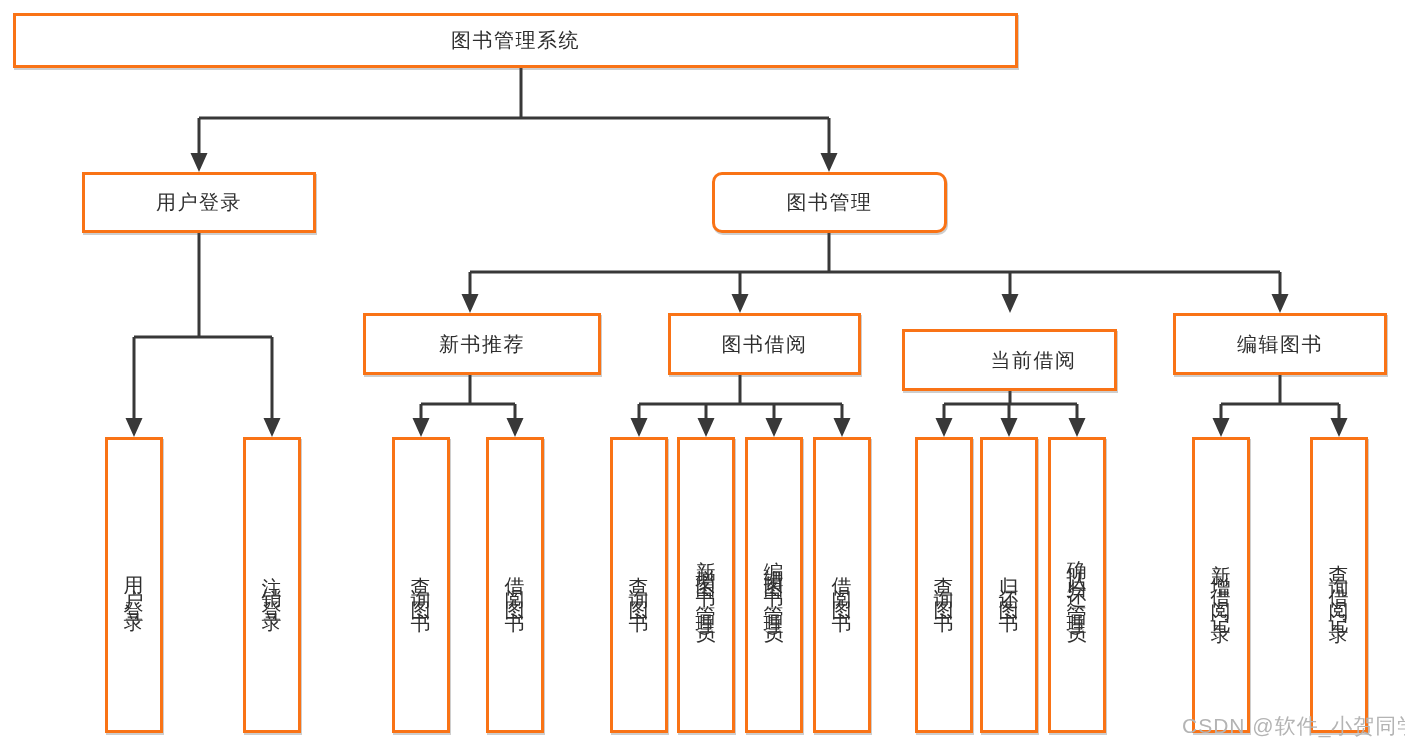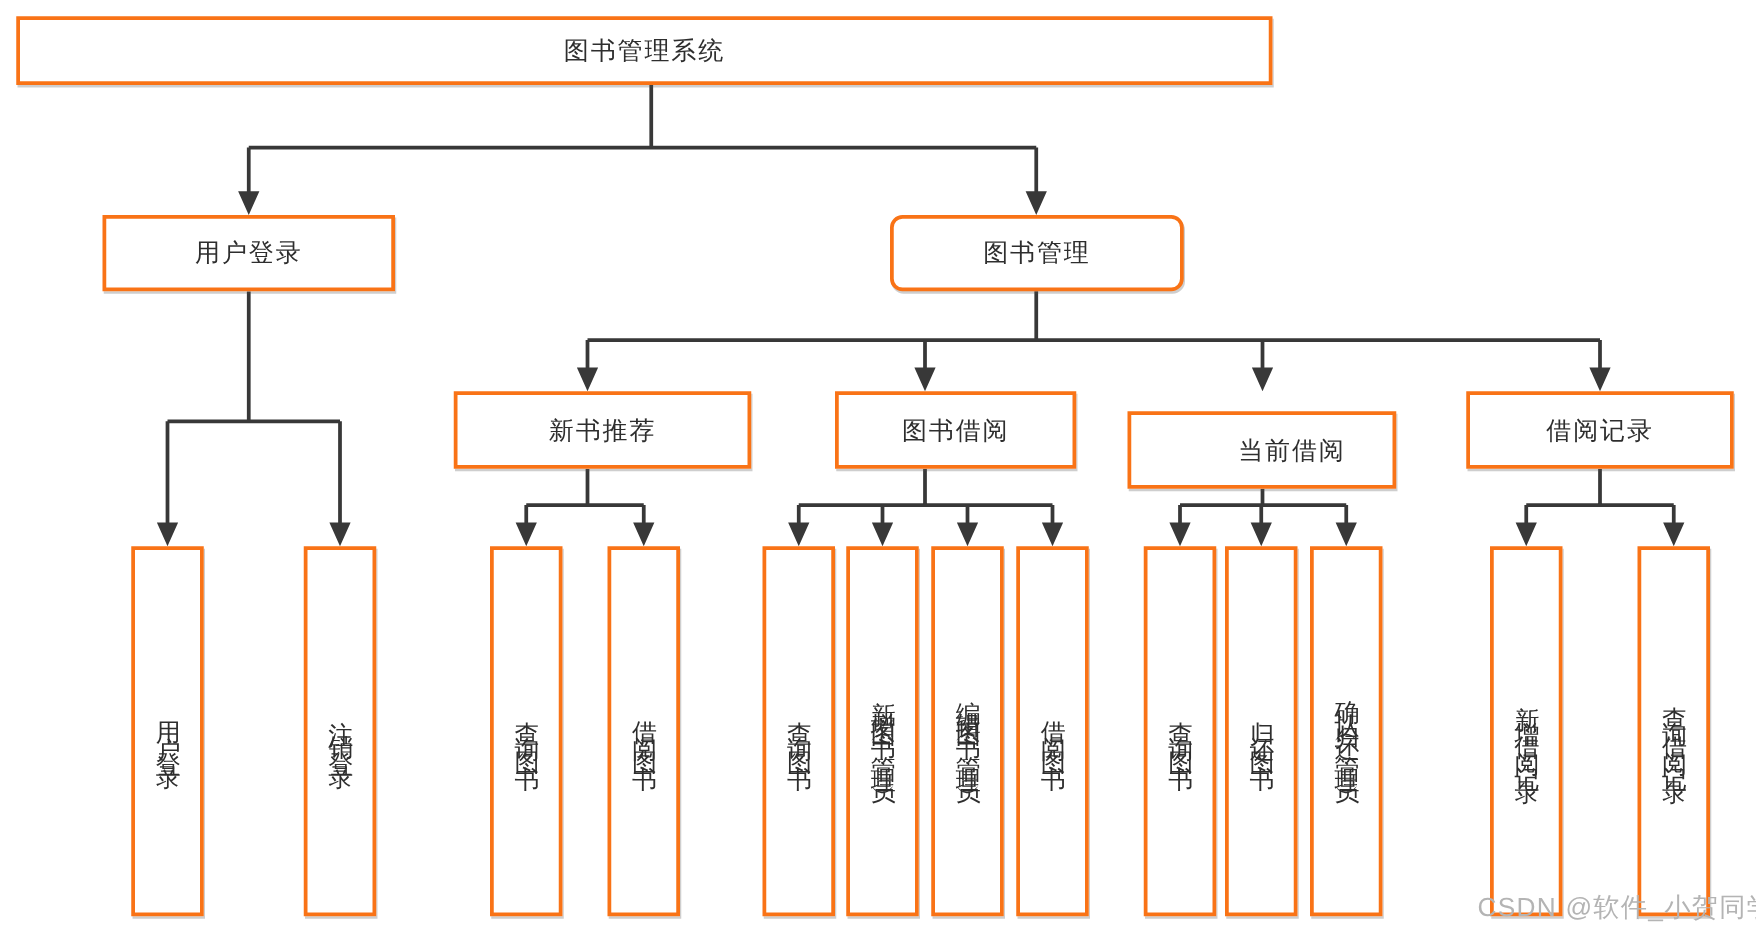--- a/index.html
+++ b/index.html
@@ -62,21 +62,21 @@
   <div class="box hbox" style="left:363px;top:313px;width:238px;height:62px;">
     <span>新书推荐</span>
   </div>
   <div class="box hbox" style="left:632px;top:313px;width:193px;height:62px;margin-left:36px;">
     <span>图书借阅</span>
   </div>
   <div class="box hbox" style="left:902px;top:329px;width:215px;height:62px;padding-left:48px;">
     <span>当前借阅</span>
   </div>
   <div class="box hbox" style="left:1173px;top:313px;width:214px;height:62px;">
-    <span>借阅记录</span>
+    <span>编辑图书</span>
   </div>
 
   <div class="box vbox" style="left:105px;top:437px;width:58px;height:296px;">
     <span class="vtext">用户登录</span>
   </div>
   <div class="box vbox" style="left:243px;top:437px;width:58px;height:296px;">
     <span class="vtext">注销登录</span>
   </div>
 
   <div class="box vbox" style="left:392px;top:437px;width:58px;height:296px;">

